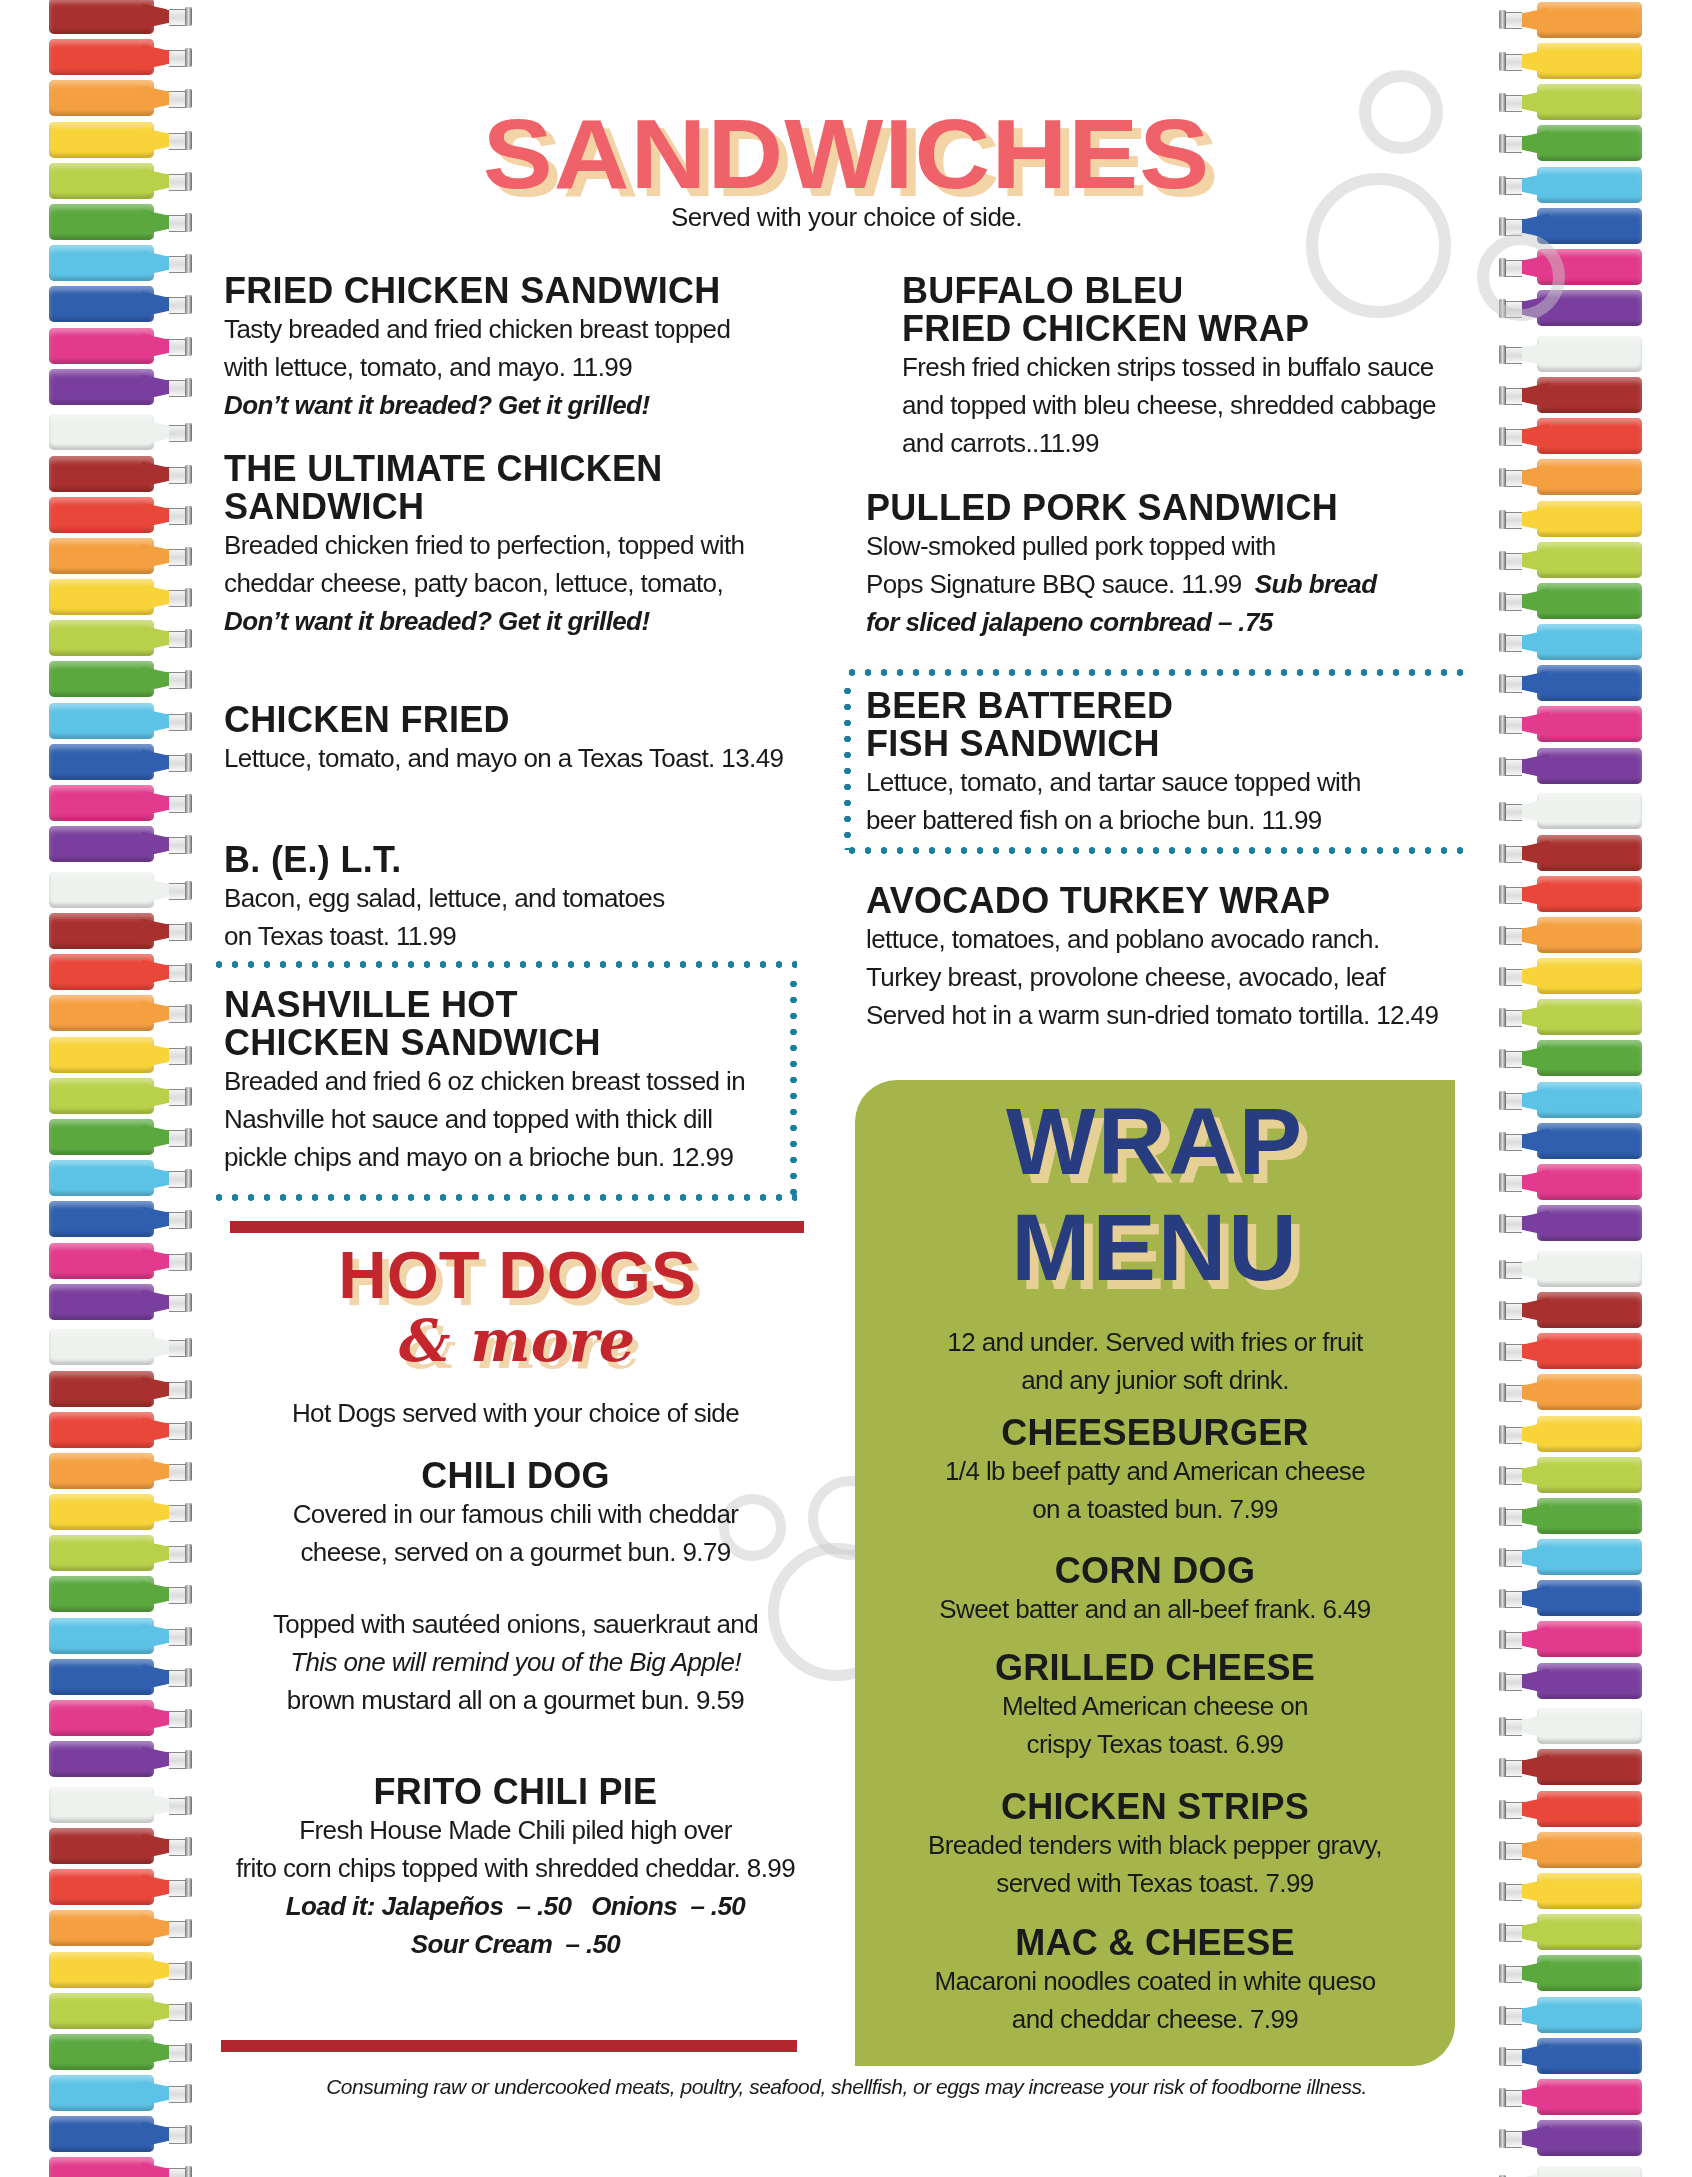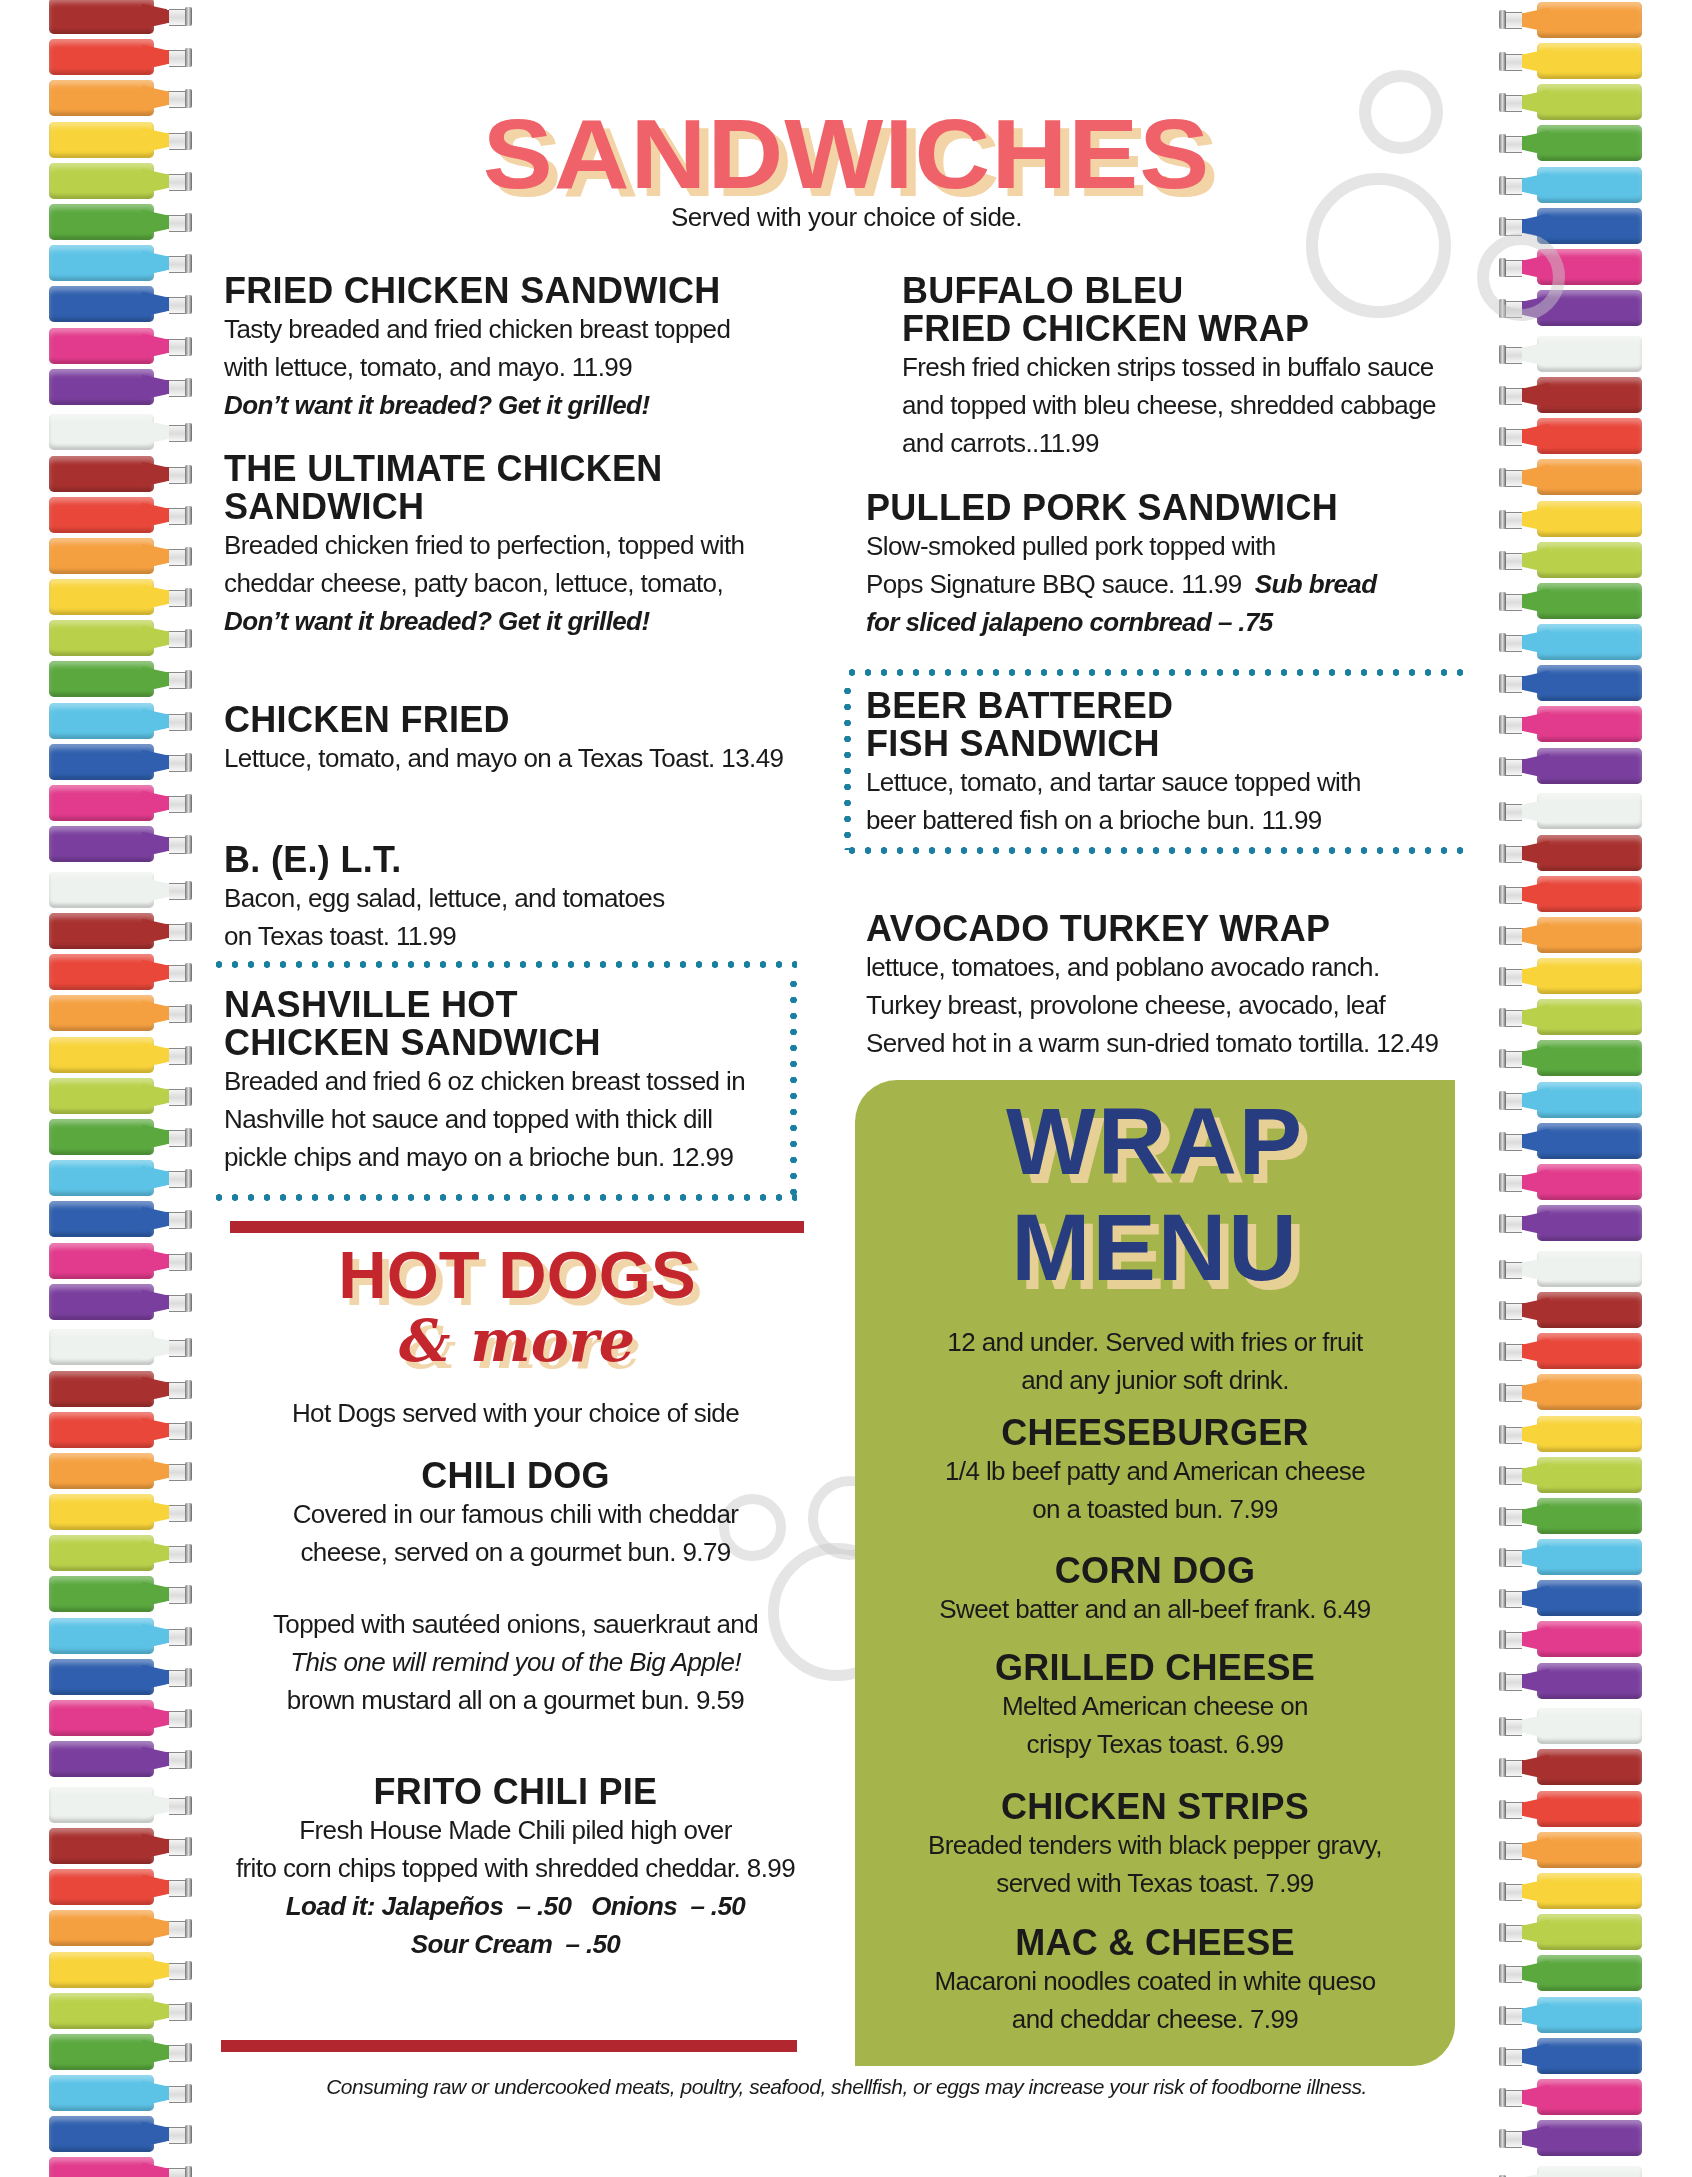--- a/index.html
+++ b/index.html
@@ -862,21 +862,21 @@
 <div class="dots-h" style="left:844px;top:669px;width:628px;"></div>
 <div class="dots-v" style="left:844px;top:683px;height:167px;"></div>
 <div class="dots-h" style="left:844px;top:847px;width:628px;"></div>
 <div class="item" style="left:866px;top:687px;width:609px;">
   <h3>BEER BATTERED</h3>
   <h3>FISH SANDWICH</h3>
   <p>Lettuce, tomato, and tartar sauce topped with</p>
   <p>beer battered fish on a brioche bun. 11.99</p>
 </div>
 
-<div class="item" style="left:866px;top:882px;width:609px;margin-top:28px;">
+<div class="item" style="left:866px;top:882px;width:609px;">
   <h3>AVOCADO TURKEY WRAP</h3>
   <p>lettuce, tomatoes, and poblano avocado ranch.</p>
   <p>Turkey breast, provolone cheese, avocado, leaf</p>
   <p>Served hot in a warm sun-dried tomato tortilla. 12.49</p>
 </div>
 
 <div class="red-bar" style="left:230px;top:1221px;width:574px;"></div>
 <div class="hotdogs-title">HOT DOGS</div>
 <div class="more-title">&amp; more</div>
 

